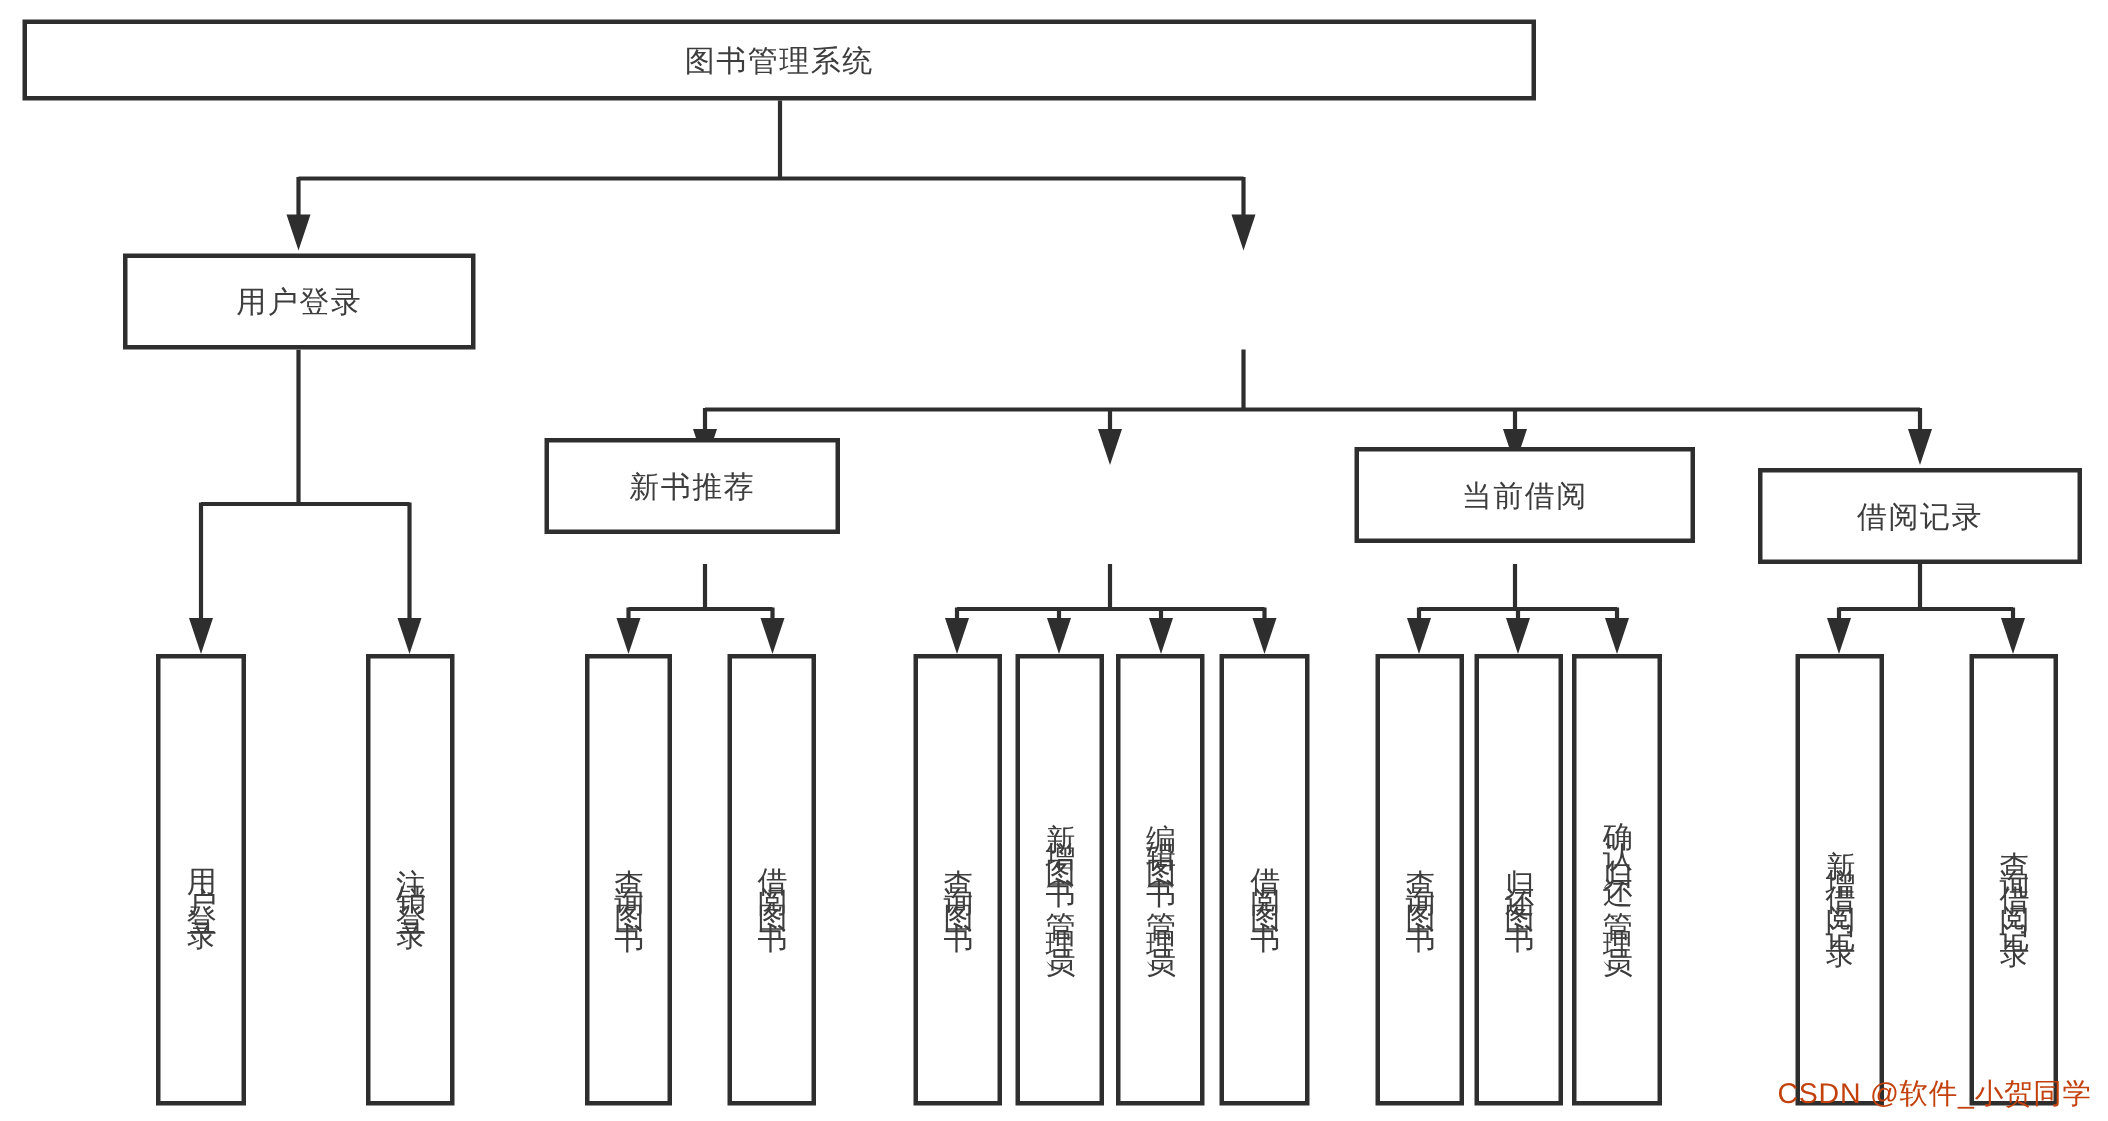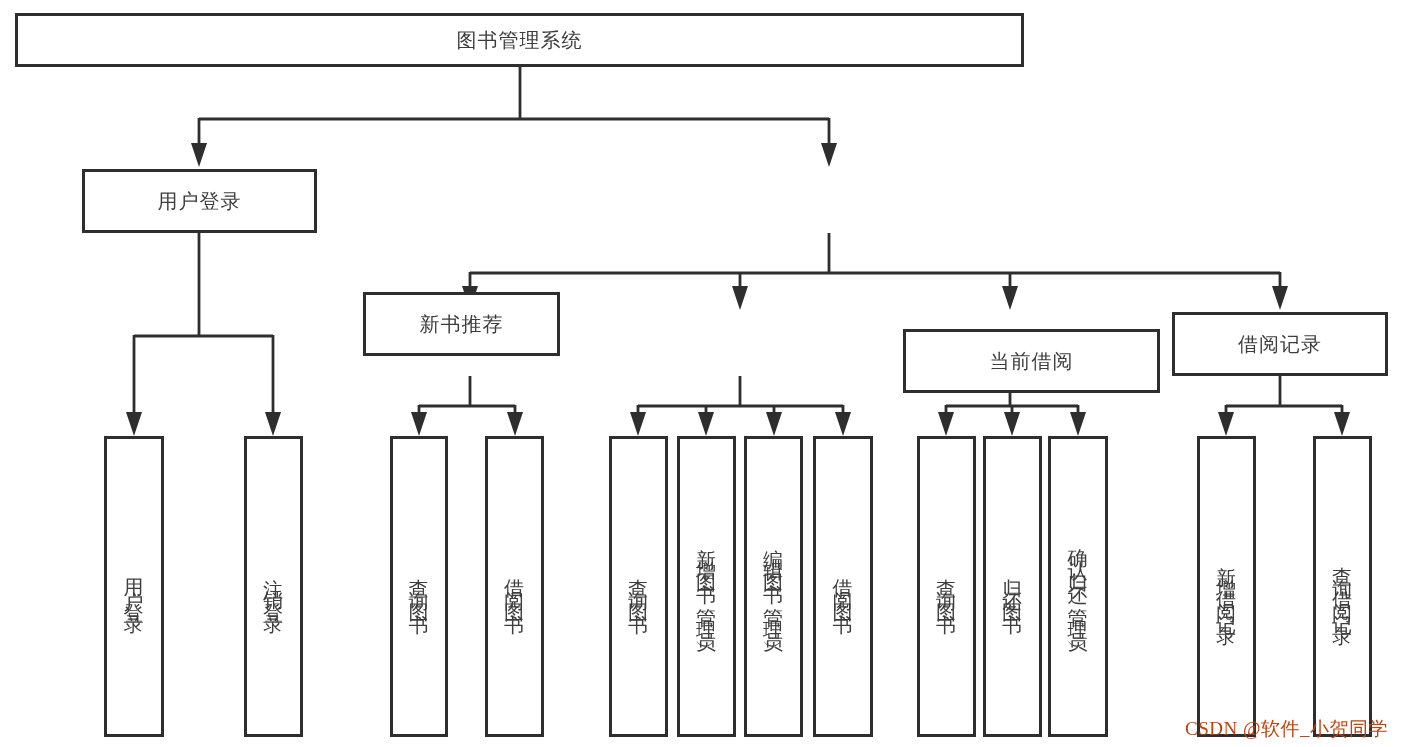--- a/index.html
+++ b/index.html
@@ -1,21 +1,21 @@
 <!DOCTYPE html>
 <html><head>
 <meta charset="utf-8">
 <title>图书管理系统</title>
 <style>
   html,body{margin:0;padding:0;background:#ffffff;}
   .stage{
     position:relative;
     width:1405px;height:747px;
     background:#ffffff;
-    font-family:Liberation Serif, serif;
+    font-family:Liberation Sans, sans-serif;
     overflow:hidden;
   }
   .wires{position:absolute;left:0;top:0;width:1405px;height:747px;}
   .box{
     position:absolute;
     box-sizing:border-box;
     background:#ffffff;
     border:3px solid #2e2e2e;
     display:flex;align-items:center;justify-content:center;
     color:#3d3d3d;
@@ -122,21 +122,21 @@
     <span class="hlabel">图书管理系统</span>
   </div>
 
   <div class="box" style="left:82px;top:169px;width:235px;height:64px">
     <span class="hlabel">用户登录</span>
   </div>
 
   <div class="box" style="left:363px;top:292px;width:197px;height:64px">
     <span class="hlabel">新书推荐</span>
   </div>
-  <div class="box" style="left:903px;top:329px;width:257px;height:64px">
+  <div class="box" style="left:903px;top:298px;width:227px;height:64px">
     <span class="hlabel">当前借阅</span>
   </div>
   <div class="box" style="left:1172px;top:312px;width:216px;height:64px">
     <span class="hlabel">借阅记录</span>
   </div>
 
   <div class="box" style="left:104px;top:436px;width:60px;height:301px">
     <span class="vlabel">用户登录</span>
   </div>
   <div class="box" style="left:244px;top:436px;width:59px;height:301px">

